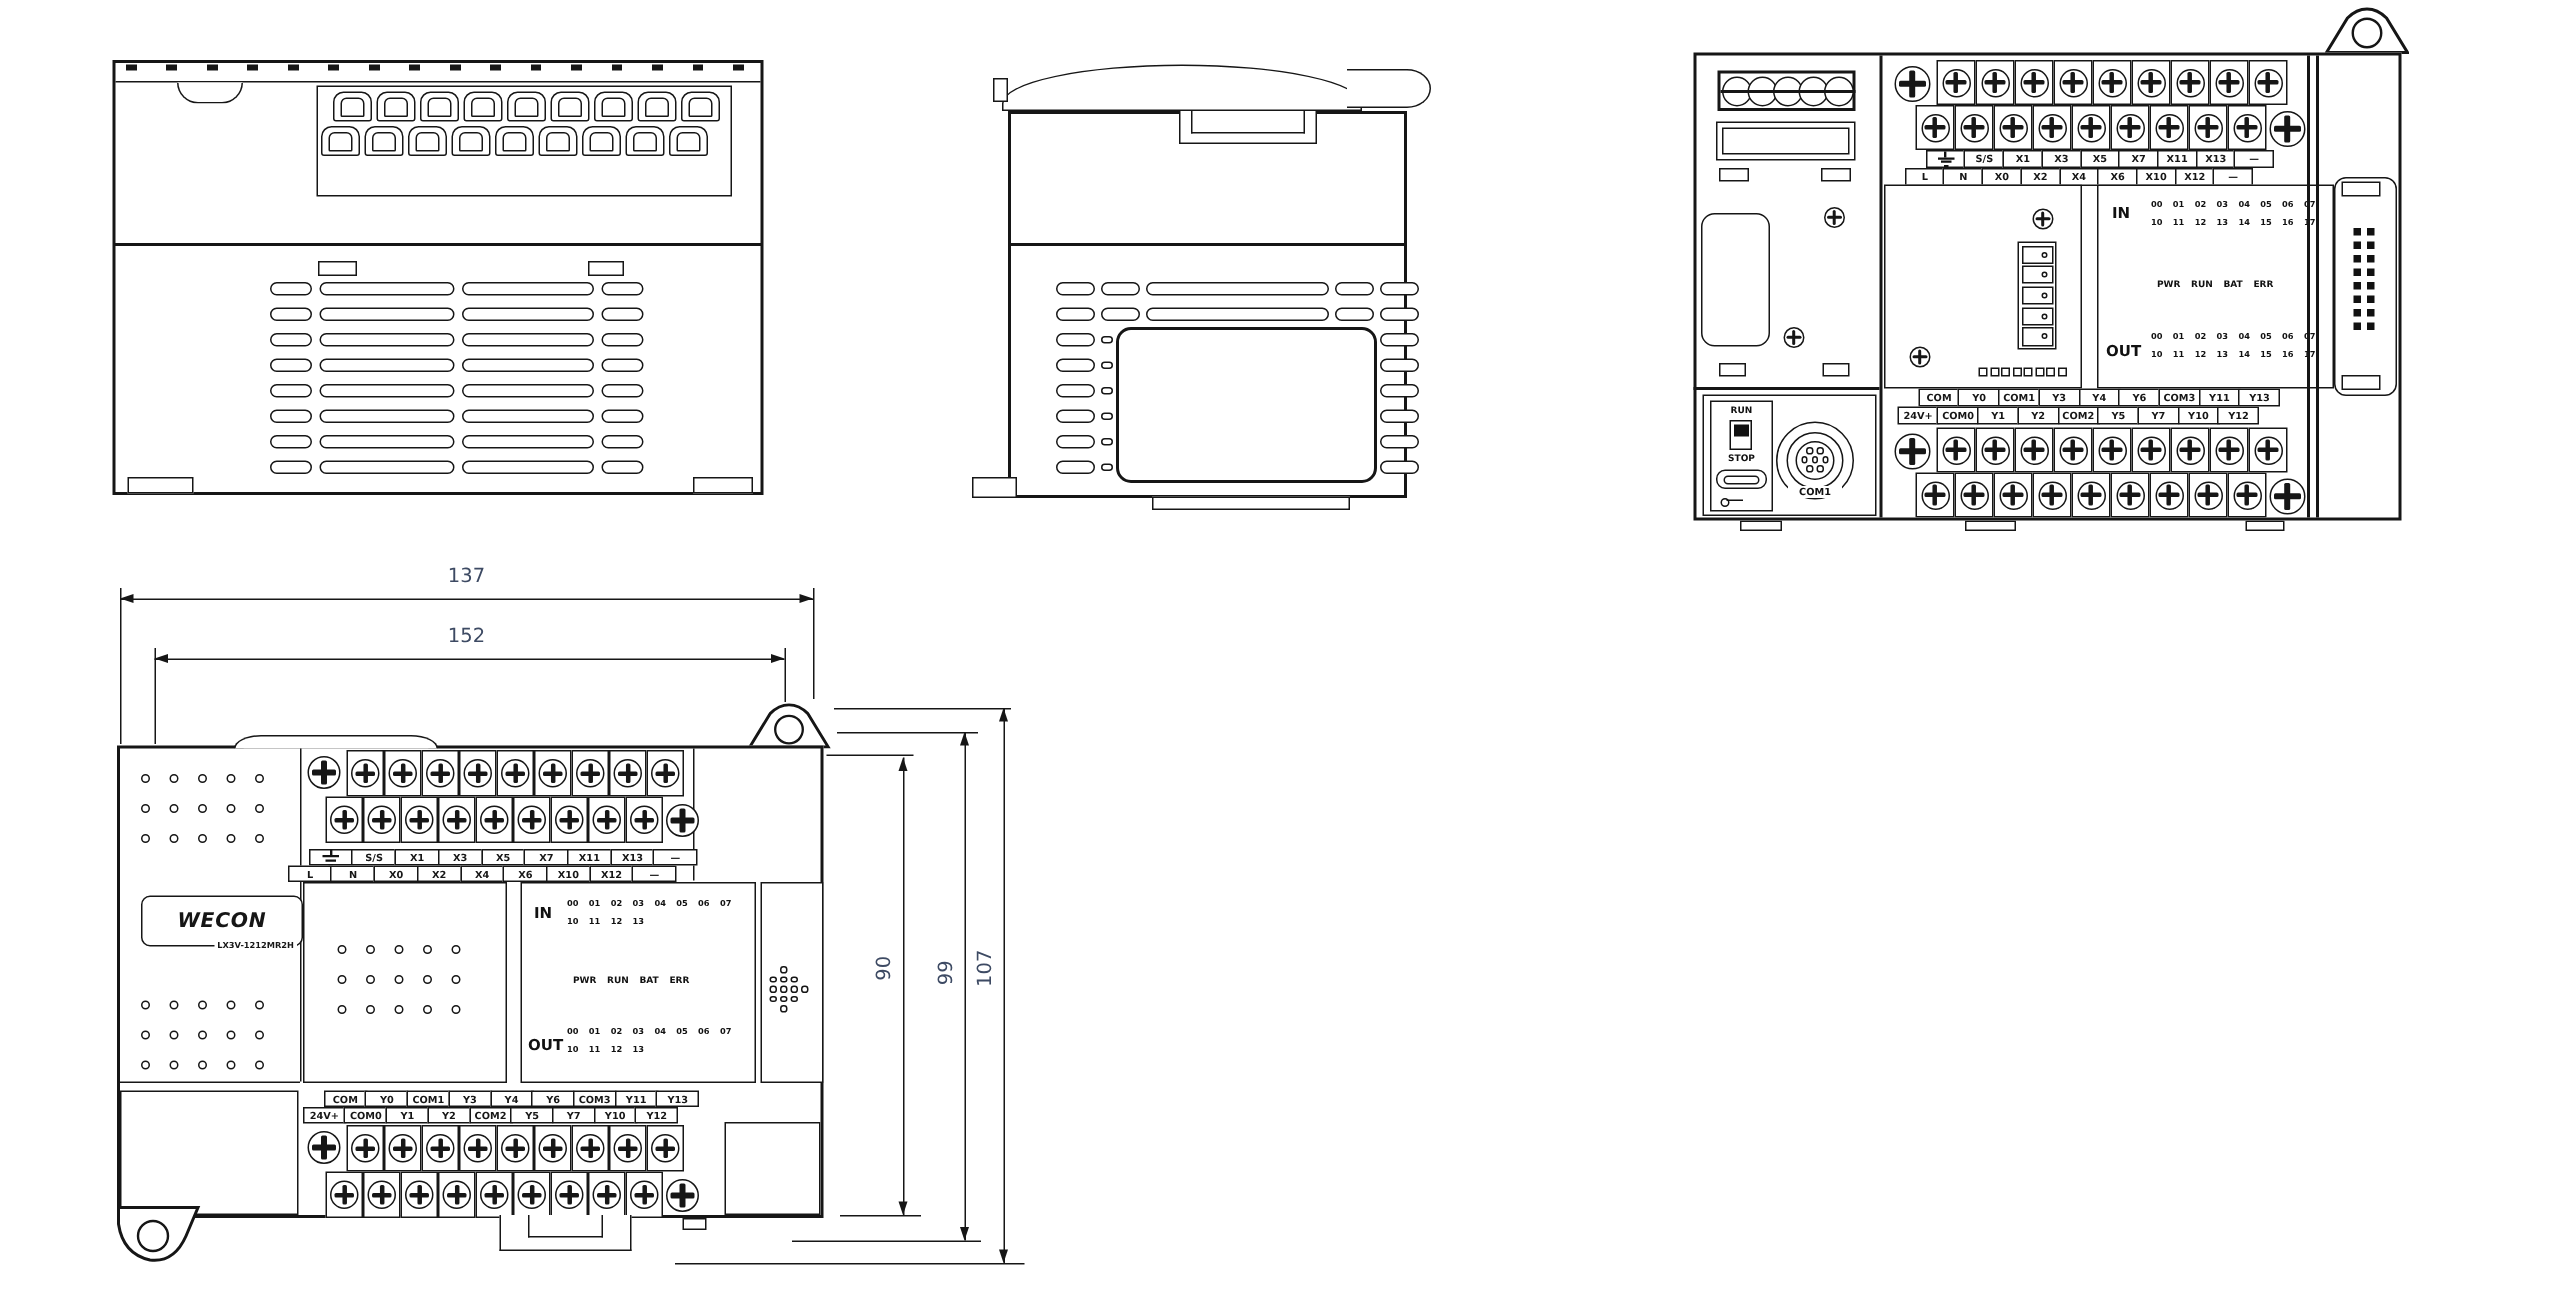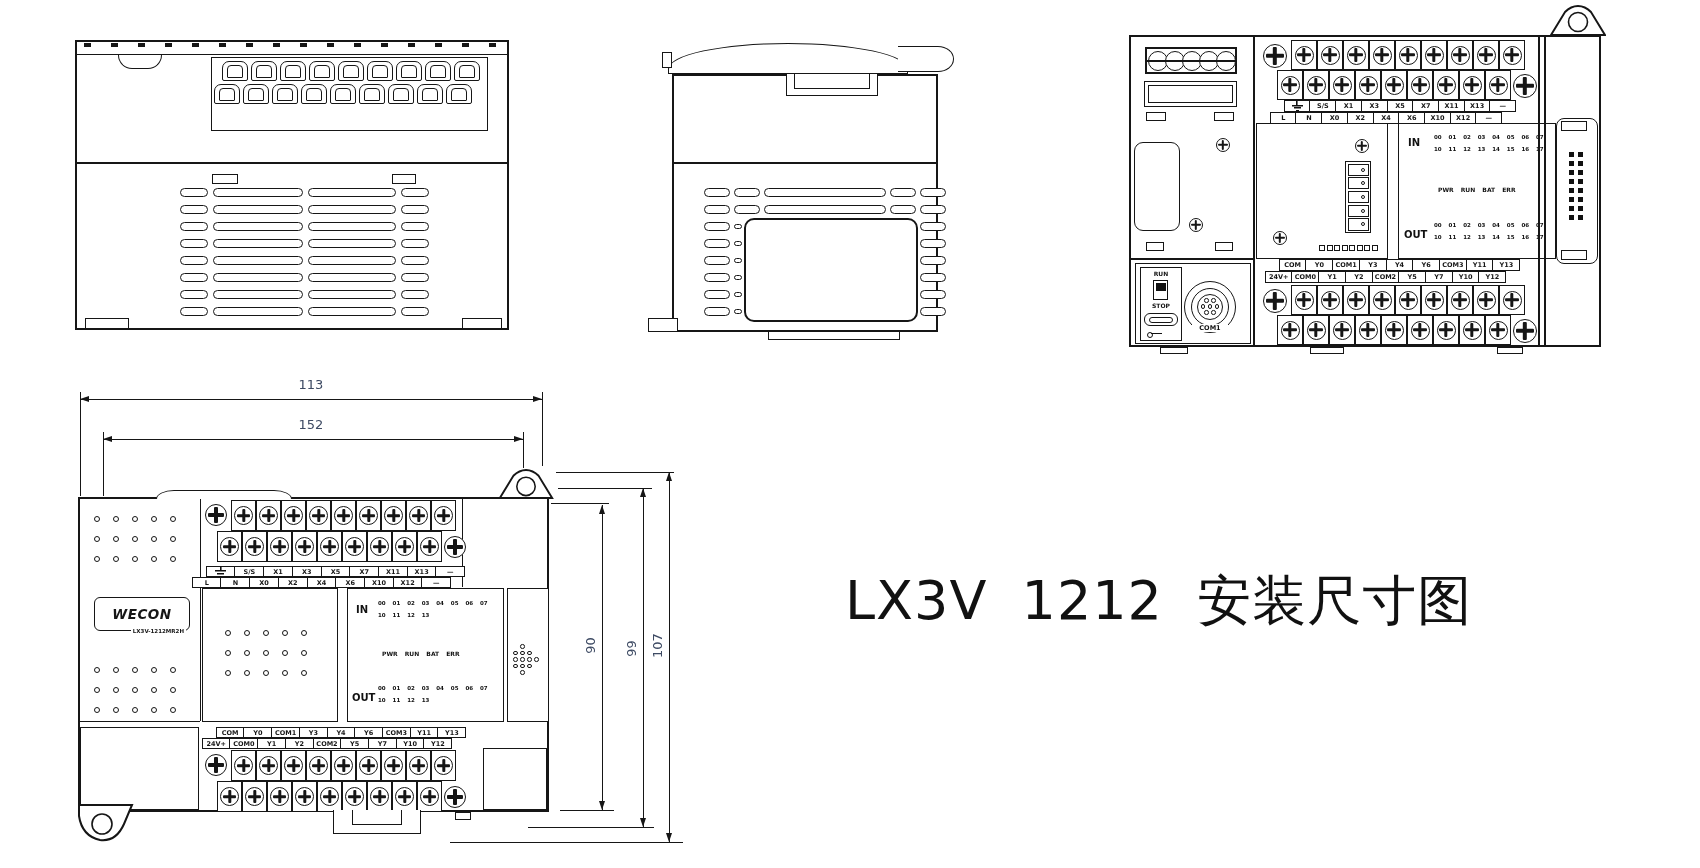--- a/index.html
+++ b/index.html
@@ -524,21 +524,21 @@
         <span class="psq"></span>
         <span class="psq"></span>
       </div>
     <div class="box thin" style="left:1160px;top:347px;width:28px;height:7px"></div>
     <div class="box thin" style="left:1310px;top:347px;width:34px;height:7px"></div>
     <div class="box thin" style="left:1497px;top:347px;width:26px;height:7px"></div>
   </div>
 
   <div class="view">
 
-    <div class="dimtxt" style="left:281px;top:377px;width:60px">113</div>
+    <div class="dimtxt" style="left:281px;top:377px;width:60px">137</div>
     <div class="hl" style="left:80px;top:399px;width:462px"></div>
     <div class="ar l" style="left:80px;top:396px"></div>
       <div class="ar r" style="left:533px;top:396px"></div>
     <div class="vl" style="left:80px;top:392px;height:104px"></div>
     <div class="vl" style="left:542px;top:392px;height:74px"></div>
     <div class="dimtxt" style="left:281px;top:417px;width:60px">152</div>
     <div class="hl" style="left:103px;top:439px;width:420px"></div>
     <div class="ar l" style="left:103px;top:436px"></div>
       <div class="ar r" style="left:514px;top:436px"></div>
     <div class="vl" style="left:103px;top:432px;height:64px"></div>
@@ -564,21 +564,21 @@
         <span class="dot"></span>
         <span class="dot"></span>
         <span class="dot"></span>
         <span class="dot"></span>
         <span class="dot"></span>
         <span class="dot"></span>
         <span class="dot"></span>
         <span class="dot"></span>
         <span class="dot"></span>
       </div>
-    <div class="logo" style="left:94px;top:597px;width:96px;height:34px">
+    <div class="logo" style="left:94px;top:597px;width:108px;height:34px">
       <span class="w">WECON</span>
       <span class="mdl">LX3V-1212MR2H</span>
     </div>
     <div class="dgrid" style="left:94px;top:667px">
         <span class="dot"></span>
         <span class="dot"></span>
         <span class="dot"></span>
         <span class="dot"></span>
         <span class="dot"></span>
         <span class="dot"></span>
@@ -833,15 +833,14 @@
     <div class="dimtxt dimv" style="left:614px;top:641px;width:34px">99</div>
     <div class="vl" style="left:669px;top:472px;height:370px"></div>
     <div class="ar u" style="left:666px;top:472px"></div>
       <div class="ar d" style="left:666px;top:833px"></div>
     <div class="dimtxt dimv" style="left:640px;top:638px;width:34px">107</div>
     <div class="hl" style="left:560px;top:810px;width:54px"></div>
     <div class="hl" style="left:528px;top:827px;width:126px"></div>
     <div class="hl" style="left:450px;top:842px;width:233px"></div>
   </div>
 
-  <div class="title" style="left:845px;top:565px">LX3V 1212 安装尺寸图</div>
 
 </div>
 
 </body></html>

